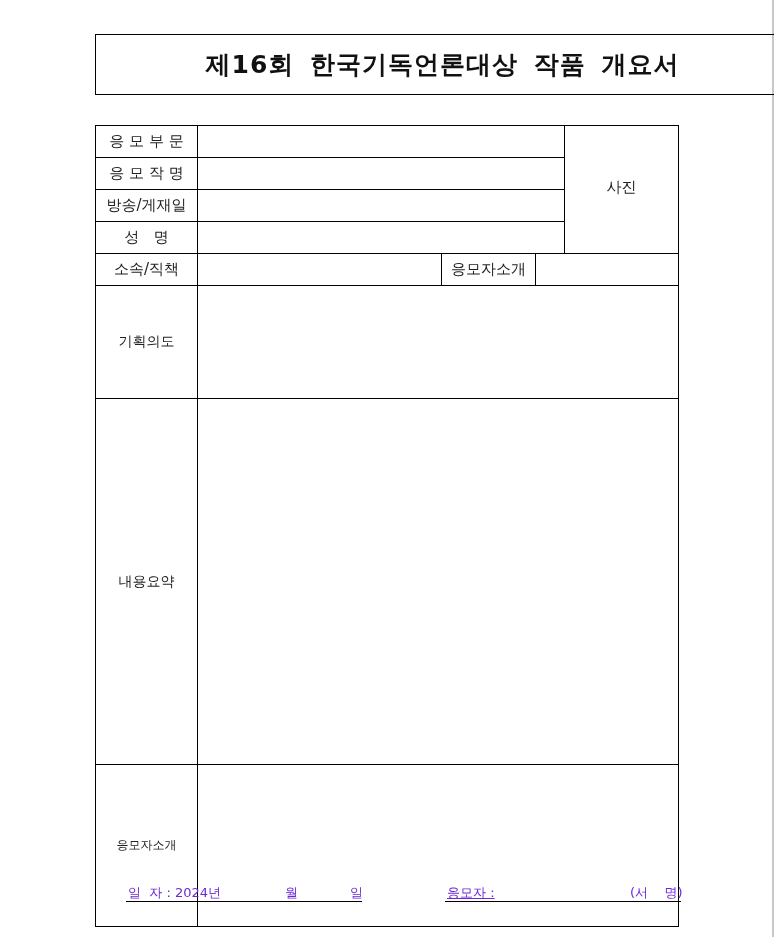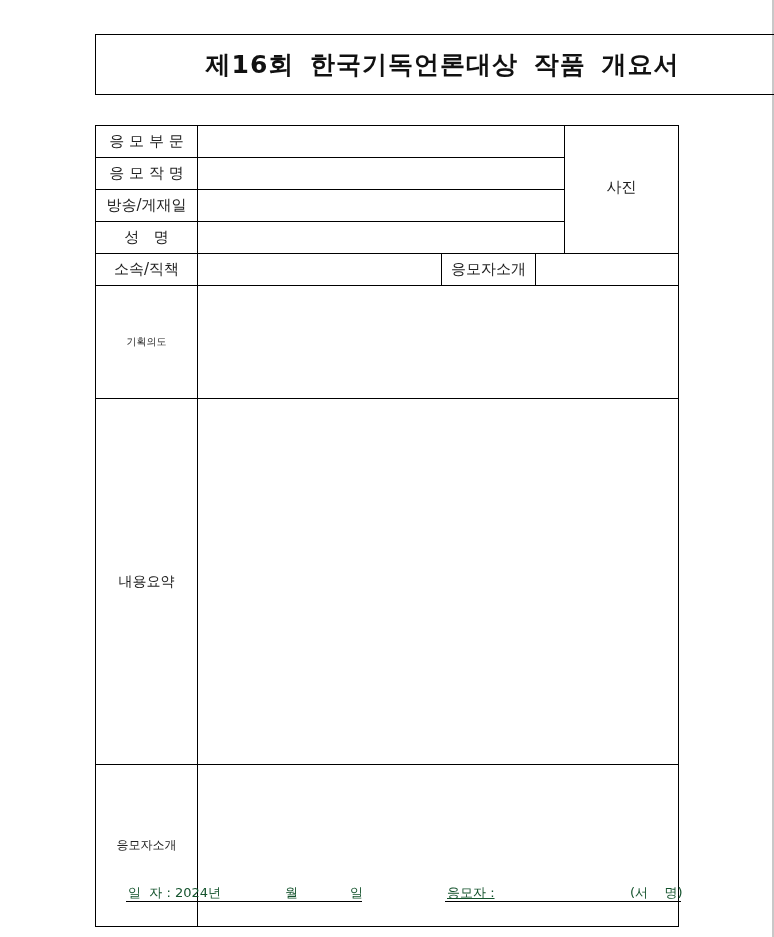--- a/index.html
+++ b/index.html
@@ -29,21 +29,21 @@
       position: absolute; left: 95px; top: 125px;
       width: 583px; border-collapse: collapse; table-layout: fixed; border-radius: 8px;
     }
     .form-table td {
       border: 1px solid #000; padding: 0; font-size: 15px;
       text-align: center; vertical-align: middle; color: #222;
     }
     .lbl { letter-spacing: 0px; }
     .footer {
       position: absolute; top: 884px; left: 0; width: 774px; height: 20px;
-      font-size: 13px; color: #14532d;
+      font-size: 13px; color: #6d28d9;
     }
     .footer span { position: absolute; top: 0; }
     .uline {
       position: absolute; height: 1px; background: #000; top: 901px;
     }
   </style>
 </head>
 <body>
 
 <div class="edge-line"></div>
@@ -80,21 +80,21 @@
     <td class="lbl" style="white-space:pre;">성   명</td>
     <td colspan="3"></td>
   </tr>
   <tr style="height:32px">
     <td class="lbl">소속/직책</td>
     <td></td>
     <td class="lbl">응모자소개</td>
     <td colspan="2"></td>
   </tr>
   <tr style="height:113px">
-    <td class="lbl" style="font-size:10px;">기획의도</td>
+    <td class="lbl" style="font-size:14px;">기획의도</td>
     <td colspan="4"></td>
   </tr>
   <tr style="height:366px">
     <td class="lbl" style="font-size:14px;">내용요약</td>
     <td colspan="4"></td>
   </tr>
   <tr style="height:162px">
     <td class="lbl" style="font-size:12px;">응모자소개</td>
     <td colspan="4"></td>
   </tr>

